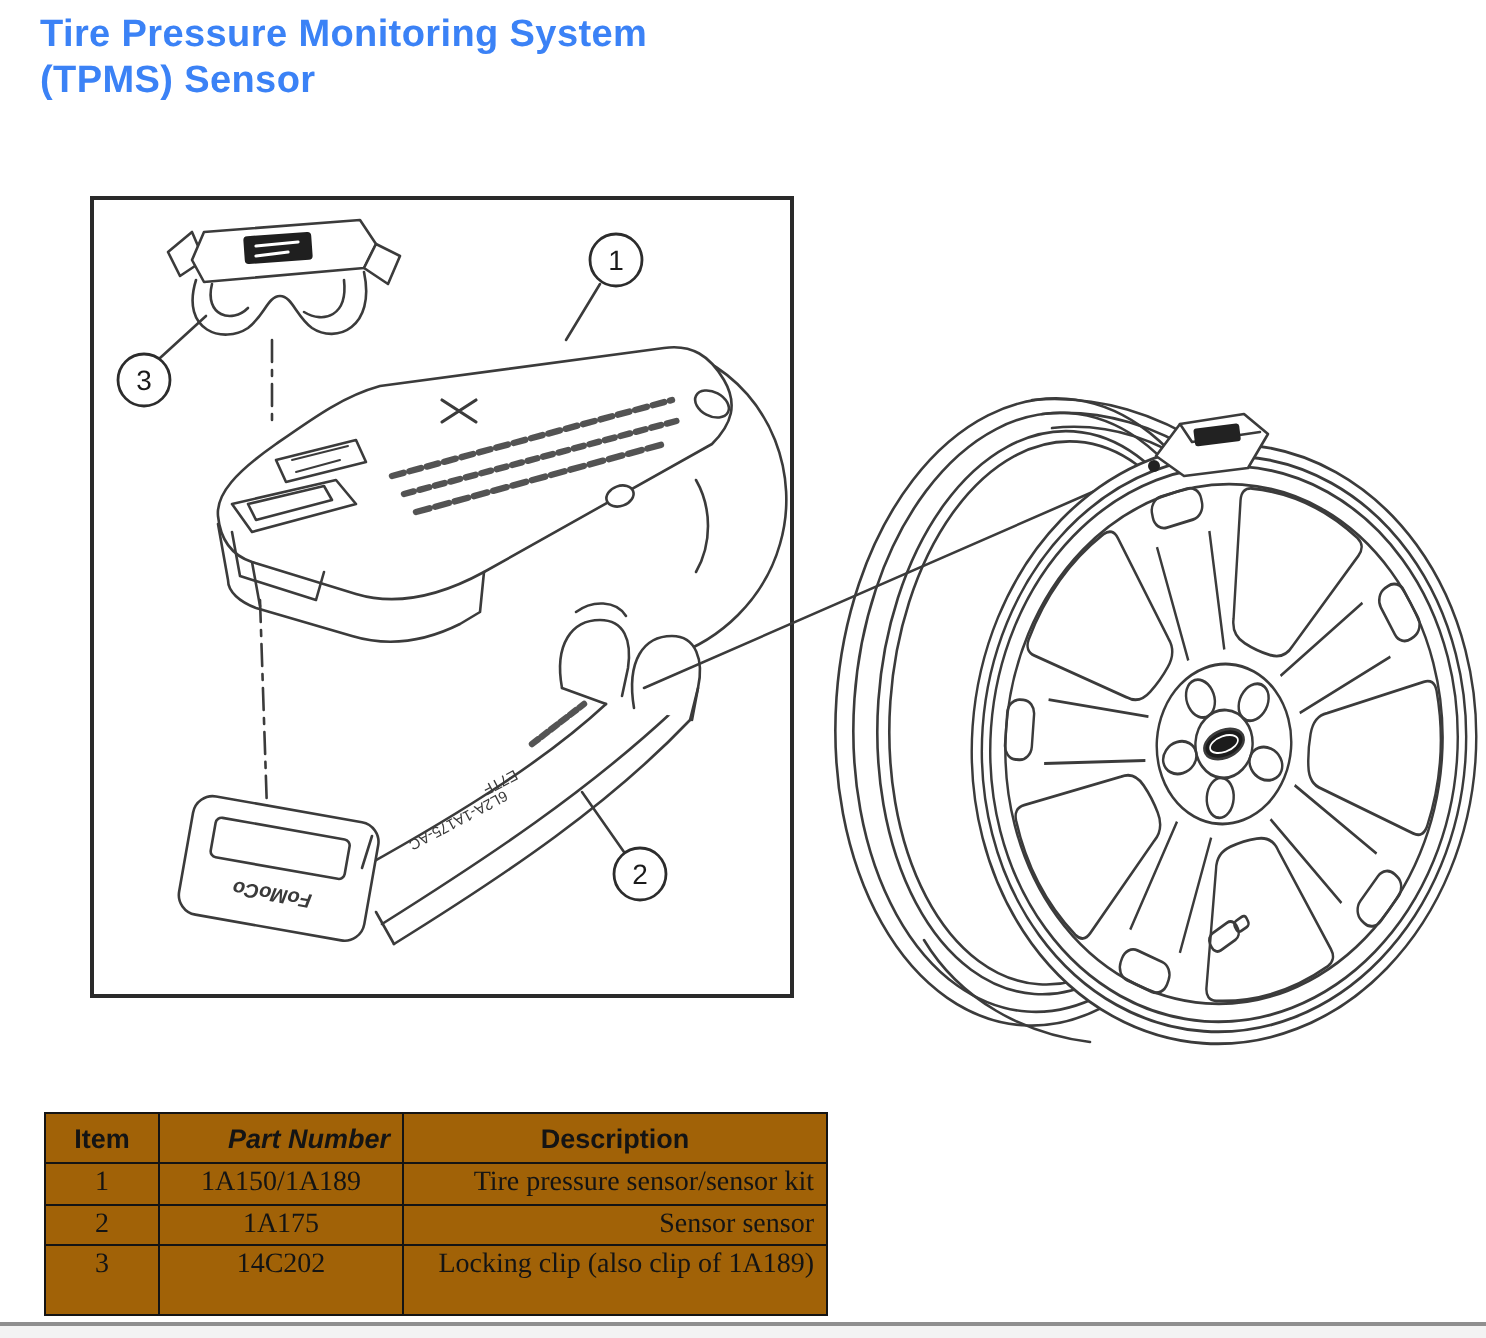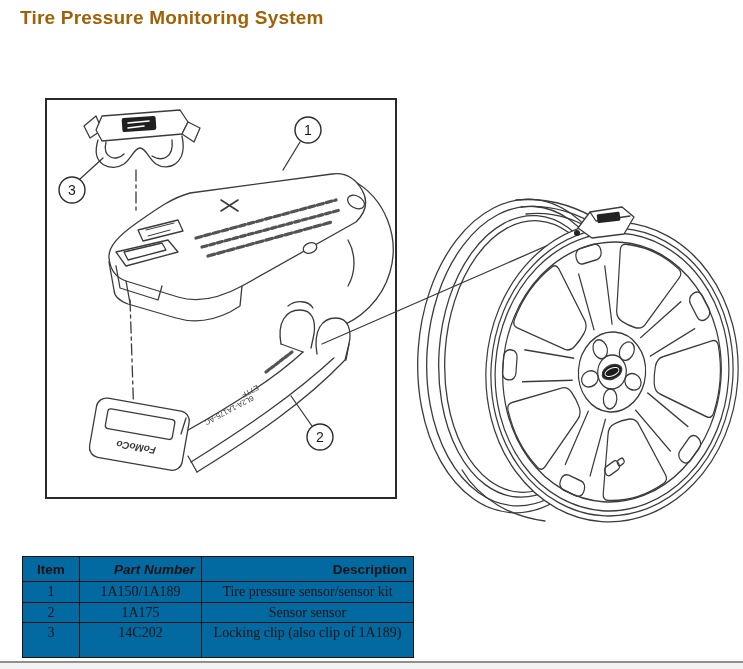--- a/index.html
+++ b/index.html
@@ -2,63 +2,64 @@
 <html><head>
 <meta charset="utf-8">
 <style>
   html,body{margin:0;padding:0;}
   body{
     width:743px;height:669px;position:relative;background:#ffffff;
     font-family:"Liberation Sans",sans-serif;overflow:hidden;
   }
   .page-title{
     position:absolute;left:20px;top:6px;margin:0;
-    font-size:19px;line-height:23px;font-weight:bold;color:#a16207;
+    font-size:19px;line-height:23px;font-weight:bold;color:#3b82f6;
     letter-spacing:.2px;
   }
   svg.figure{position:absolute;left:0;top:0;}
   svg.figure *{vector-effect:none;}
   .stroke{stroke:#3b3b3b;stroke-width:1.3;fill:none;stroke-linecap:round;stroke-linejoin:round;}
   .wfill{fill:#ffffff;}
   .callout circle{fill:#ffffff;stroke:#2c2c2c;stroke-width:1.4;}
   .callout text{font-family:"Liberation Sans",sans-serif;font-size:14px;fill:#1a1a1a;text-anchor:middle;}
   .marking{font-family:"Liberation Sans",sans-serif;fill:#3a3a3a;}
   .texthatch{stroke:#2e2e2e;stroke-width:3.2;fill:none;opacity:.82;}
   table.parts{
     position:absolute;left:22px;top:556px;border-collapse:collapse;
-    background:#0369a1;table-layout:fixed;
+    background:#a16207;table-layout:fixed;
   }
   table.parts,table.parts th,table.parts td{border:1.5px solid #141414;}
   table.parts th{
     font-family:"Liberation Sans",sans-serif;font-size:13.5px;font-weight:bold;color:#141414;
     padding:3px 6px;height:18px;
   }
   table.parts td{
     font-family:"Liberation Serif",serif;font-size:14px;color:#141414;
     padding:2px 6px;vertical-align:top;line-height:1.12;
   }
   th.col-item{width:44px;text-align:center;}
   th.col-part{width:109px;text-align:right;font-style:italic;}
-  th.col-desc{width:199px;text-align:right;}
+  th.col-desc{width:199px;text-align:center;}
   td.c-item{text-align:center;}
   td.c-part{text-align:center;padding-left:8px;}
-  td.c-desc{text-align:center;}
+  td.c-desc{text-align:right;}
   tr.r-tall td{height:30px;}
   .bottom-divider{
     position:absolute;left:0;top:661px;width:743px;height:2px;background:#8f8f8f;
   }
   .bottom-strip{
     position:absolute;left:0;top:663px;width:743px;height:6px;background:#f3f3f3;
   }
 </style>
 </head>
 <body>
 
 <h1 class="page-title">
   <span>Tire Pressure Monitoring System</span><br>
+  <span>(TPMS) Sensor</span>
 </h1>
 
 <svg class="figure" width="743" height="669" viewBox="0 0 743 669" xmlns="http://www.w3.org/2000/svg">
 
   <defs>
     <path id="spokewin" d="M -38 -116 Q -40 -122 -34 -124 Q 0 -134 34 -124 Q 40 -122 38 -116 L 19 -60 Q 17 -52 8 -51 Q 0 -50 -8 -51 Q -17 -52 -19 -60 Z"></path>
     <rect id="rimslot" x="-15" y="-130" width="30" height="16" rx="7"></rect>
   </defs>
 
   <rect x="46" y="99" width="350" height="399" fill="none" stroke="#2a2a2a" stroke-width="2"></rect>

